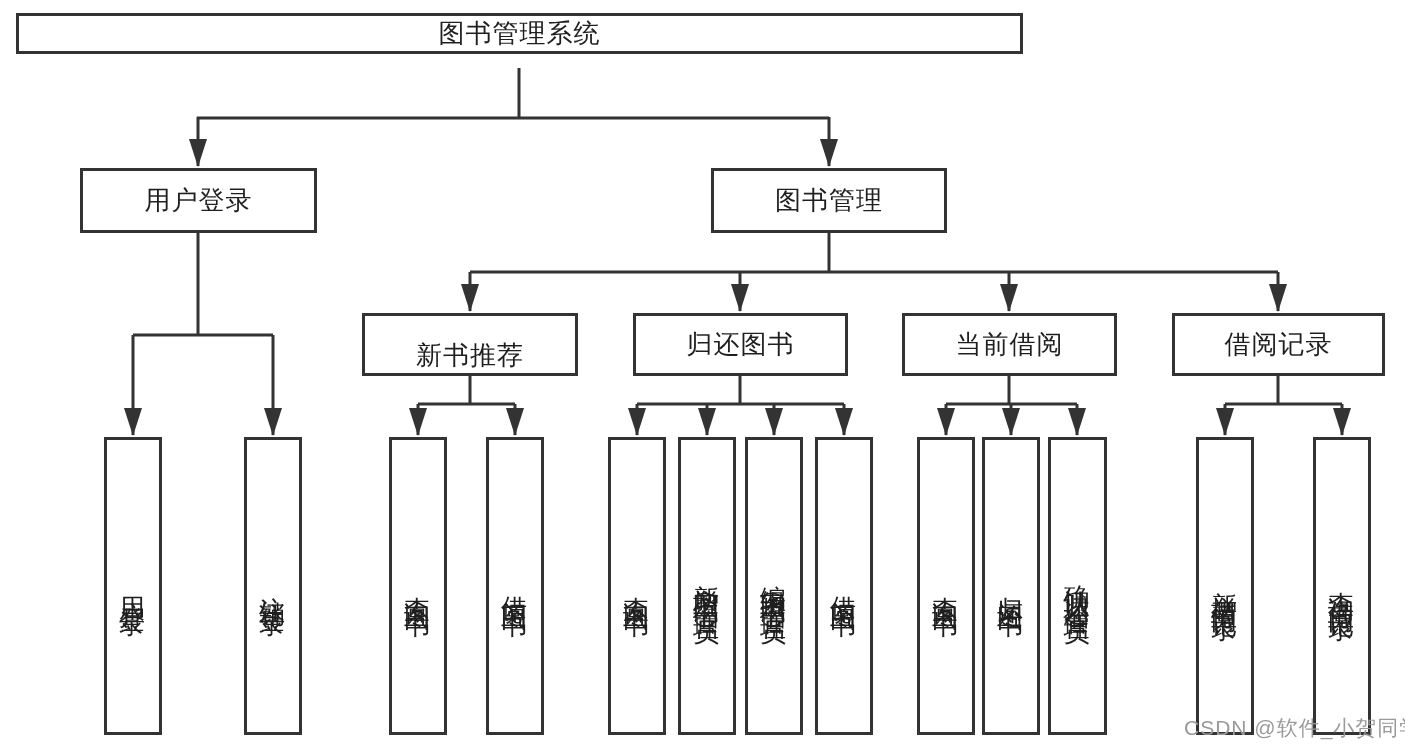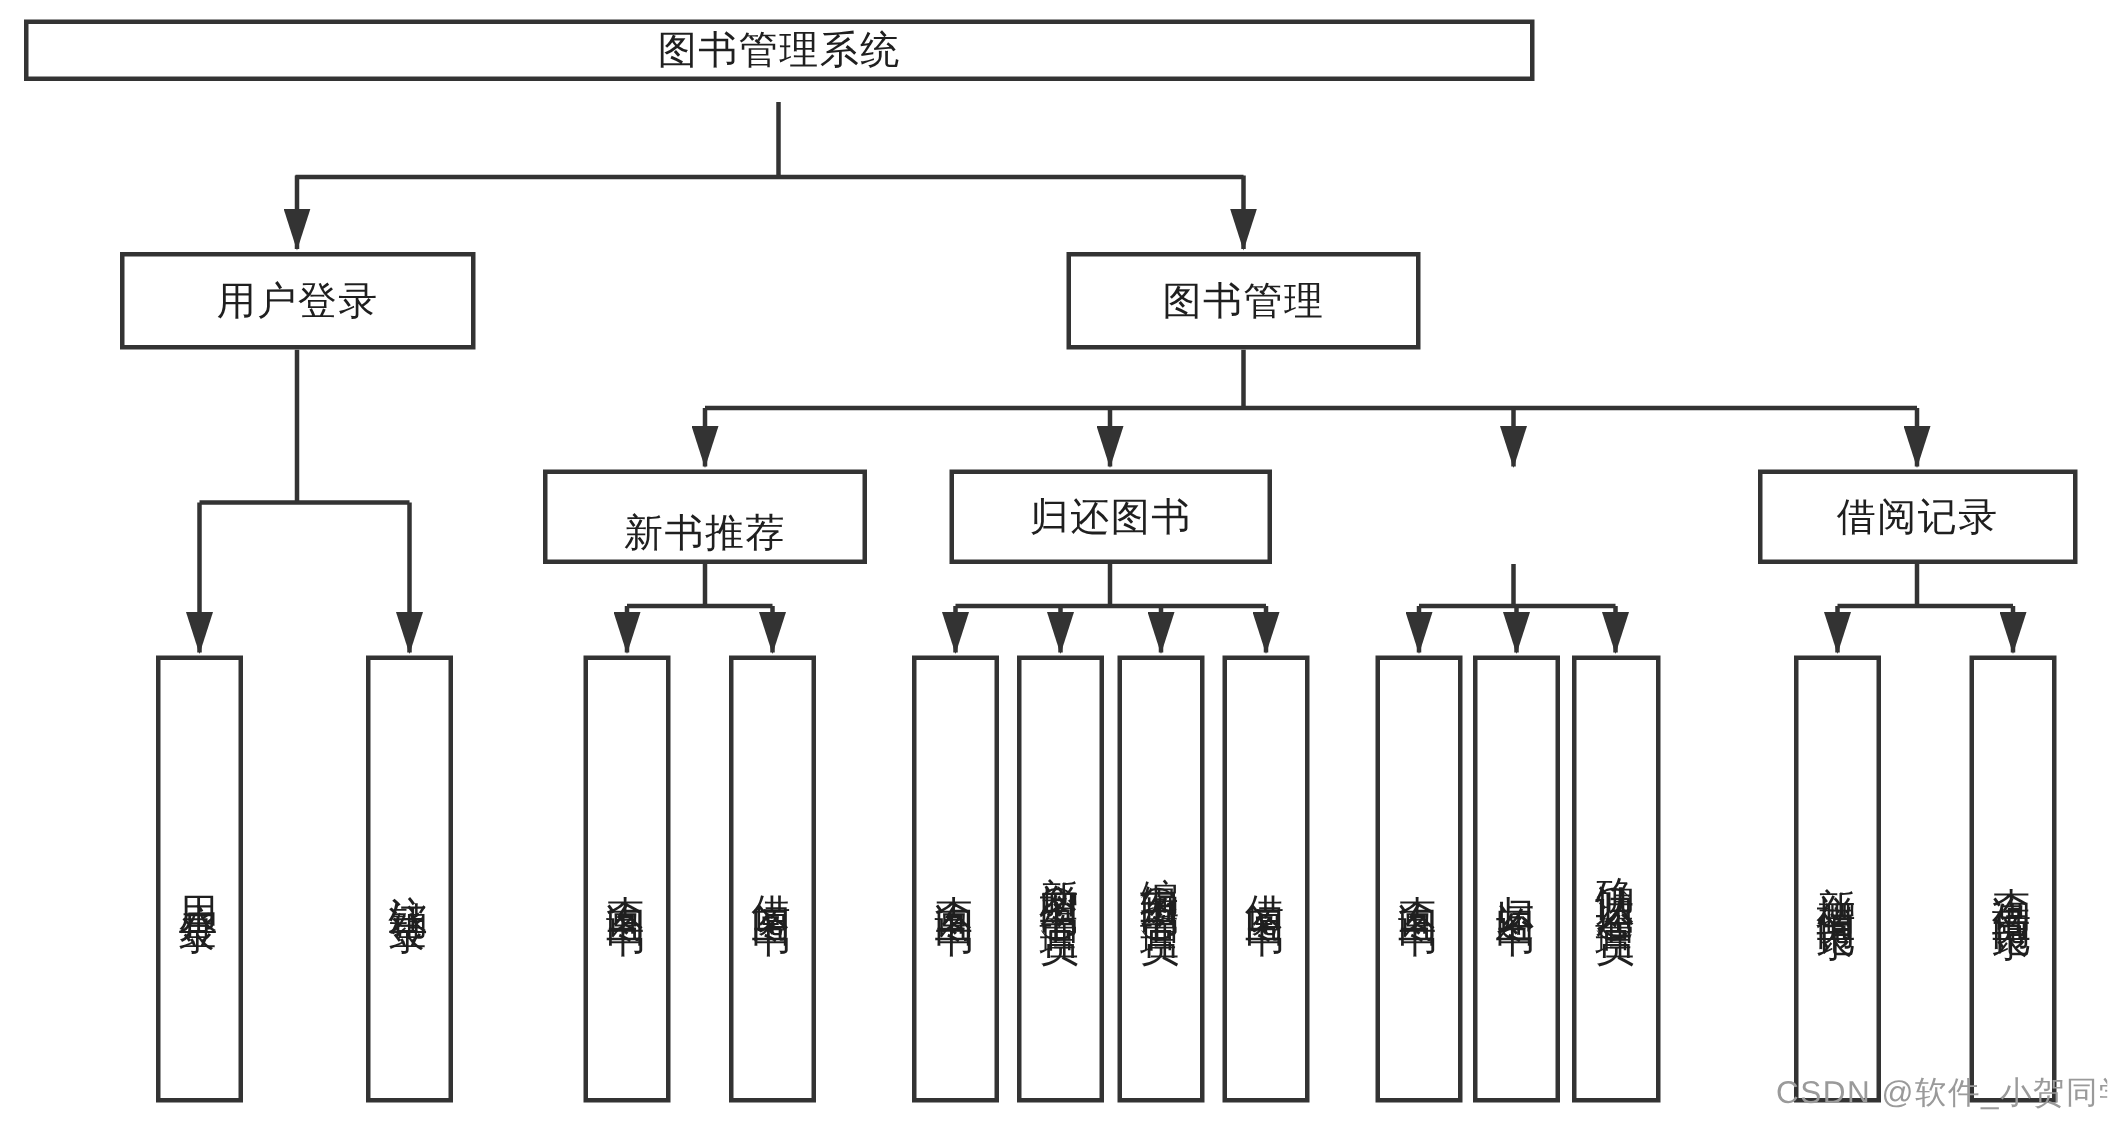--- a/index.html
+++ b/index.html
@@ -119,20 +119,23 @@
   <div class="box" style="left:711px; top:168px; width:236px; height:65px;">
     <span class="lbl">图书管理</span>
   </div>
 
   <div class="box" style="left:362px; top:313px; width:216px; height:63px;align-items:flex-end;">
     <span class="lbl">新书推荐</span>
   </div>
   <div class="box" style="left:633px; top:313px; width:215px; height:63px;">
     <span class="lbl">归还图书</span>
   </div>
+  <div class="box" style="left:902px; top:313px; width:215px; height:63px;">
+    <span class="lbl">当前借阅</span>
+  </div>
   <div class="box" style="left:1172px; top:313px; width:213px; height:63px;align-items:center;">
     <span class="lbl">借阅记录</span>
   </div>
 
   <div class="box leaf" style="left:104px; top:437px; width:58px; height:298px;">
     <span class="lbl">用户登录</span>
   </div>
   <div class="box leaf" style="left:244px; top:437px; width:58px; height:298px;">
     <span class="lbl">注销登录</span>
   </div>

